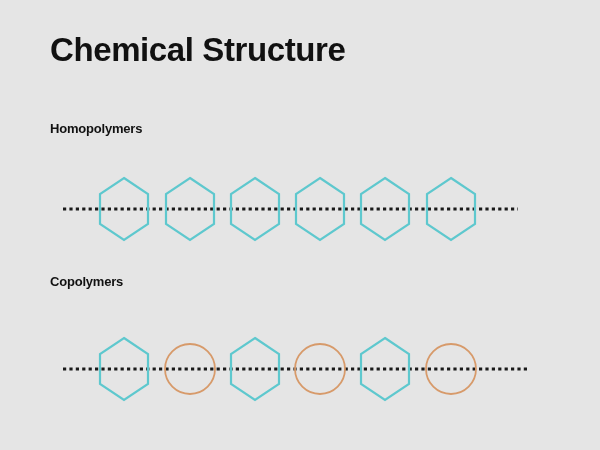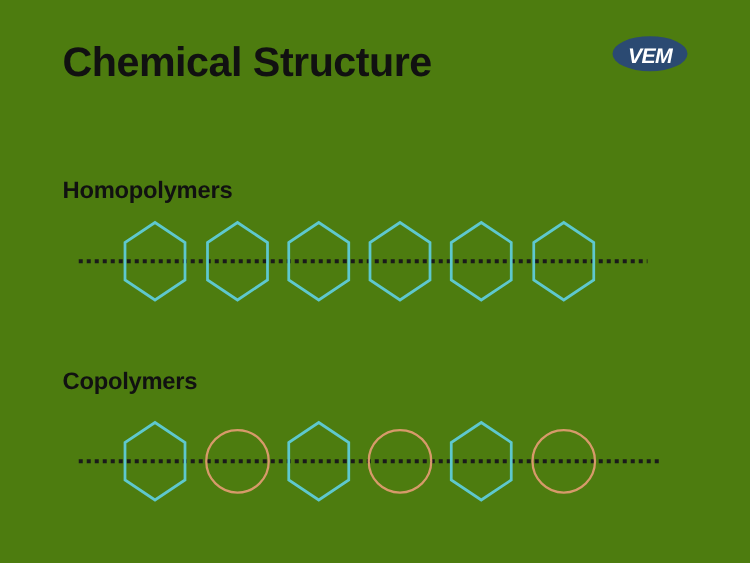--- a/index.html
+++ b/index.html
@@ -13,21 +13,21 @@
     font-family: "Liberation Sans", sans-serif;
     overflow: hidden;
     position: relative;
   }
 
   #slide {
     position: absolute;
     left: 0; top: 0;
     width: 600px;
     height: 450px;
-    background: #4d7c0f;
+    background: #e5e5e5;
   }
 
   
   #page-title {
     position: absolute;
     left: 50px;
     top: 28px;
     font-size: 33px;
     font-weight: 700;
     letter-spacing: -0.4px;
@@ -43,26 +43,25 @@
     top: 26px;
     width: 62px;
     height: 34px;
   }
   #brand-logo svg { display: block; }
 
   
   .section-heading {
     position: absolute;
     left: 50px;
-    font-size: 19px;
+    font-size: 13px;
     font-weight: 700;
     letter-spacing: -0.2px;
     color: #111111;
     white-space: nowrap;
-    margin-top: 21px;
   }
   #heading-homopolymers { top: 121px; }
   #heading-copolymers   { top: 274px; }
 
   
   .chain-row {
     position: absolute;
     left: 0;
     width: 600px;
     height: 80px;
@@ -71,26 +70,20 @@
   #chain-copolymers   { top: 329px; }
   .chain-row svg { display: block; }
 </style>
 </head>
 <body>
 
 <div id="slide">
 
   <div id="page-title">Chemical Structure</div>
 
-  <div id="brand-logo">
-    <svg width="62" height="34" viewBox="0 0 62 34" xmlns="http://www.w3.org/2000/svg">
-      <ellipse cx="31" cy="17" rx="30" ry="14" fill="#2b4a72"></ellipse>
-      <text x="31" y="24.5" text-anchor="middle" font-family="Liberation Sans, sans-serif" font-size="17" font-weight="700" font-style="italic" fill="#ffffff" letter-spacing="-0.5">VEM</text>
-    </svg>
-  </div>
 
   <div class="section-heading" id="heading-homopolymers">Homopolymers</div>
 
   <div class="chain-row" id="chain-homopolymers">
     <svg width="600" height="80" viewBox="0 0 600 80" xmlns="http://www.w3.org/2000/svg">
       <line x1="63" y1="40" x2="518" y2="40" stroke="#1a1a1a" stroke-width="3.2" stroke-dasharray="3.2 3.2" stroke-linecap="butt"></line>
       <g>
         <polygon points="124,9 148,25 148,55 124,71 100,55 100,25" fill="none" stroke="#5ec8ce" stroke-width="2.2" stroke-linejoin="miter"></polygon>
         <polygon points="190,9 214,25 214,55 190,71 166,55 166,25" fill="none" stroke="#5ec8ce" stroke-width="2.2" stroke-linejoin="miter"></polygon>
         <polygon points="255,9 279,25 279,55 255,71 231,55 231,25" fill="none" stroke="#5ec8ce" stroke-width="2.2" stroke-linejoin="miter"></polygon>

